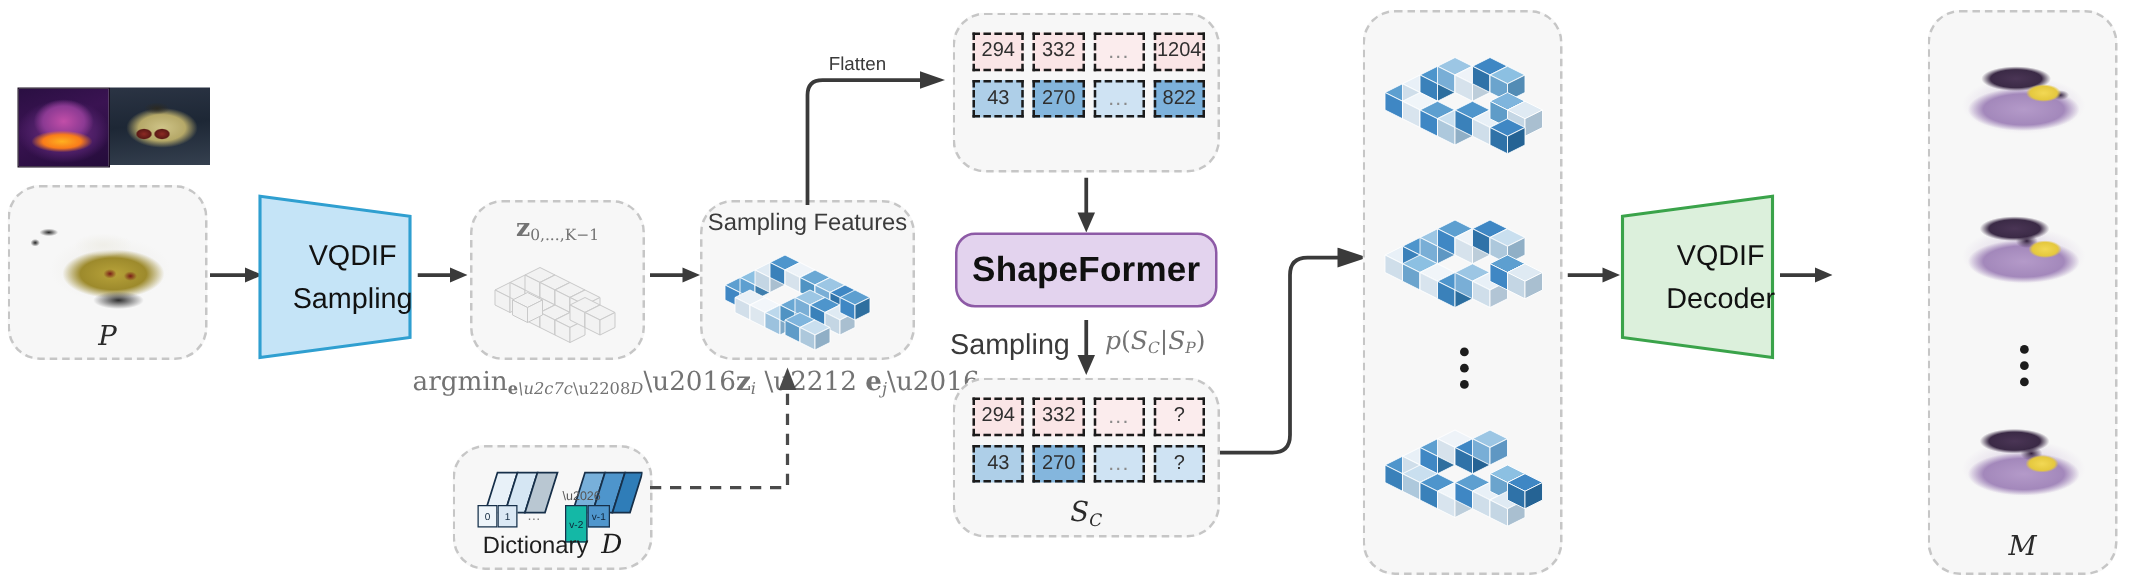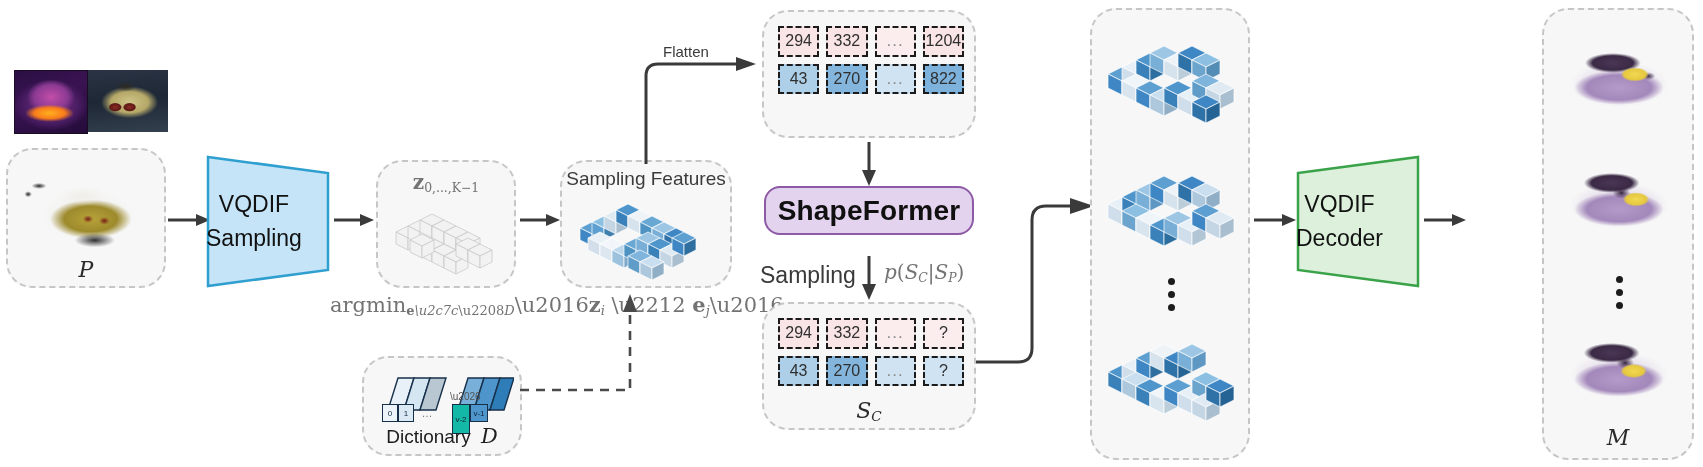--- a/index.html
+++ b/index.html
@@ -24,21 +24,21 @@
     font-family:"DejaVu Serif",serif;
     font-style:italic;
     font-size:22px;
   }
   .panel-title{
     position:absolute;left:0;right:0;text-align:center;
     color:#3b3b3b;font-size:19px;font-family:"Liberation Sans",sans-serif;
   }
 
   
-  .trap{position:absolute;display:flex;flex-direction:column;align-items:flex-start;justify-content:center;}
+  .trap{position:absolute;display:flex;flex-direction:column;align-items:flex-end;justify-content:center;}
   .trap .tshape{position:absolute;inset:0;}
   .trap .tlabel{position:relative;z-index:2;text-align:center;color:#111;font-size:23px;line-height:1.45;}
 
   
   .sf-box{
     position:absolute;
     background:#e3d3ee;
     border:2.5px solid #8d5aa6;
     border-radius:16px;
     display:flex;align-items:center;justify-content:center;
@@ -312,21 +312,21 @@
       <div class="cell blue3 dots">...</div>
       <div class="cell blue4">822</div>
     </div>
   </div>
 
   <svg class="abs" style="left:860px;top:142px;width:18px;height:44px;" viewBox="0 0 18 44">
     <line x1="9" y1="0" x2="9" y2="30" stroke="#3a3a3a" stroke-width="3"></line>
     <polygon points="2,28 9,44 16,28" fill="#3a3a3a"></polygon>
   </svg>
 
-  <div class="sf-box" style="left:764px;top:186px;width:210px;height:49px;">
+  <div class="sf-box" style="left:764px;top:186px;width:210px;height:60px;">
     <span>ShapeFormer</span>
   </div>
 
   <svg class="abs" style="left:860px;top:256px;width:18px;height:44px;" viewBox="0 0 18 44">
     <line x1="9" y1="0" x2="9" y2="30" stroke="#3a3a3a" stroke-width="3"></line>
     <polygon points="2,28 9,44 16,28" fill="#3a3a3a"></polygon>
   </svg>
   <div class="plainlbl" style="left:760px;top:262px;font-size:23px;">Sampling</div>
   <div class="mathlbl" style="left:884px;top:260px;font-size:20px;">
     <span style="font-family:'DejaVu Serif',serif;font-style:italic;">p</span>(<span class="cal">S</span><sub class="cal">C</sub>|<span class="cal">S</span><sub class="cal">P</sub>)

